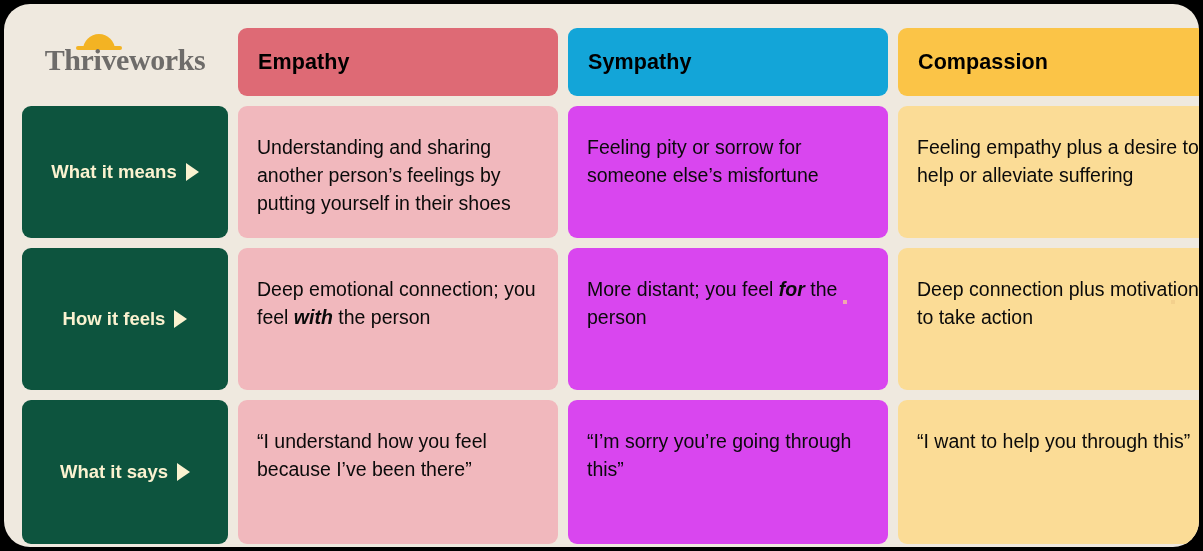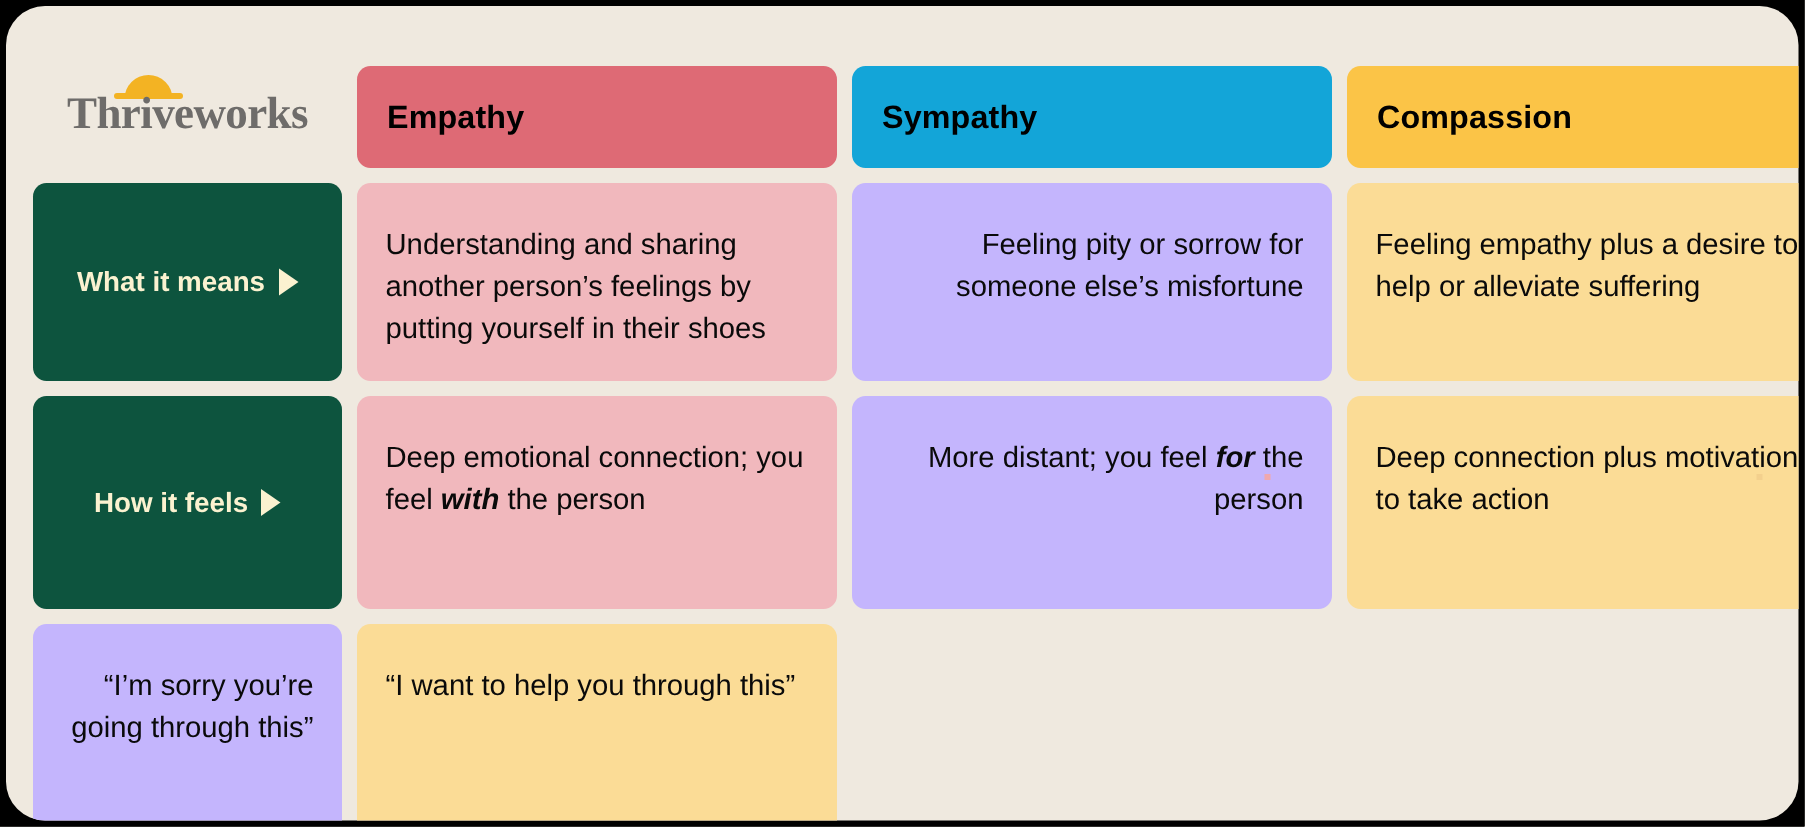--- a/index.html
+++ b/index.html
@@ -30,21 +30,21 @@
     height: 543px;
     background: #EFE9DF;
     border-radius: 26px;
     box-sizing: border-box;
     overflow: hidden;
   }
 
   #grid {
     position: absolute;
     left: 18px;
-    top: 40px;
+    top: 24px;
     width: 1162px;
     height: 500px;
     display: grid;
     grid-template-columns: 206px 320px 320px 320px;
     grid-template-rows: 68px 132px 142px 144px;
     column-gap: 10px;
     row-gap: 10px;
     box-sizing: border-box;
   }
 
@@ -141,21 +141,21 @@
     border-radius: 9px;
     padding: 28px 19px 14px 19px;
     box-sizing: border-box;
     font-size: 19.5px;
     line-height: 1.43;
     color: #0A0A0A;
     position: relative;
     overflow: hidden;
   }
   .cell-e { background: #F1B8BD; }
-  .cell-s { background: #c4b5fd; text-align: right; }
+  .cell-s { background: #d946ef; }
   .cell-c { background: #FBDC96; }
 
   .cell b { font-weight: 700; font-style: italic; }
 
   
   .speck {
     position: absolute;
     width: 4px;
     height: 4px;
     background: #F0A8AE;
@@ -214,20 +214,29 @@
       </div>
       <div class="cell cell-s">
         <span>More distant; you feel </span><b>for</b><span> the person</span>
         <span class="speck speck-blue"></span>
       </div>
       <div class="cell cell-c">
         <span>Deep connection plus motivation to take action</span>
         <span class="speck speck-yellow"></span>
       </div>
 
+      <div class="rowlabel">
+        <span class="rowlabel-inner">
+          <span class="rowlabel-text">What it says</span>
+          <span class="tri"></span>
+        </span>
+      </div>
+      <div class="cell cell-e">
+        <span>“I understand how you feel because I’ve been there”</span>
+      </div>
       <div class="cell cell-s">
         <span>“I’m sorry you’re going through this”</span>
       </div>
       <div class="cell cell-c">
         <span>“I want to help you through this”</span>
       </div>
 
     </div>
   </div>
 </div>

